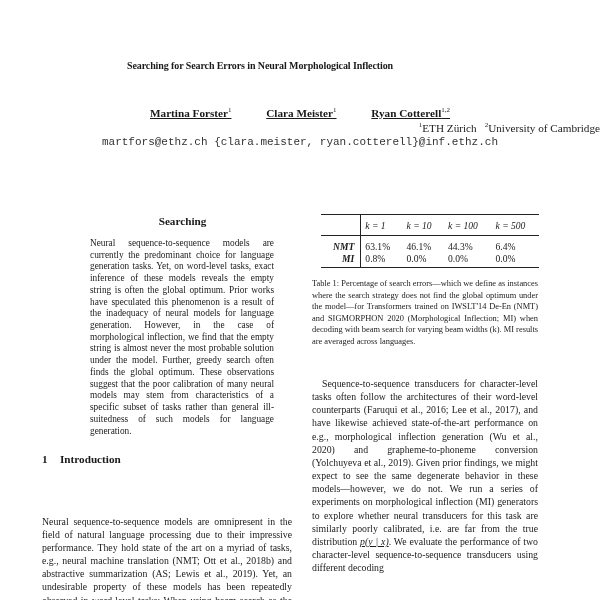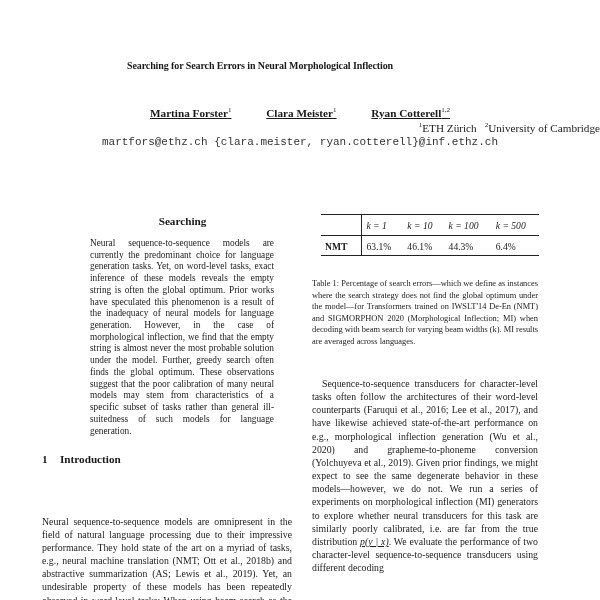--- a/index.html
+++ b/index.html
@@ -27,21 +27,21 @@
            font-size:9.8px; line-height:13.1px; text-align:justify;margin-top:39px; }
 
   .tbl { position:absolute; top:214px; left:312px; width:218px; border-collapse:collapse;
          font-size:9.6px;margin-left:9px; }
   .tbl th, .tbl td { padding:0 4px; height:12px; text-align:left; font-weight:normal; }
   .tbl thead tr { border-top:1.4px solid #222; border-bottom:1px solid #222; }
   .tbl thead th { height:20px; font-style:normal; }
   .tbl tbody tr:first-child td { padding-top:4px; }
   .tbl tbody tr:last-child td { padding-bottom:3px; }
   .tbl tbody { border-bottom:1.4px solid #222; }
-  .tbl .rowh { font-weight:bold; text-align:left; border-right:1px solid #222; padding-right:6px; }
+  .tbl .rowh { font-weight:bold; text-align:right; border-right:1px solid #222; padding-right:6px;font-style:italic; }
   .tbl .k { font-style:italic; }
   .caption { position:absolute; top:278px; left:312px; width:226px;
              font-size:8.4px; line-height:11.6px; text-align:justify; }
   .right-body { position:absolute; top:377px; left:312px; width:226px;
                 font-size:9.8px; line-height:13.15px; text-align:justify; }
   .right-body .ind { display:inline-block; width:10px; }
   .math { font-style:italic;text-decoration:underline; }
 </style>
 </head>
 <body>
@@ -79,18 +79,25 @@
     </tr>
   </thead>
   <tbody>
     <tr>
       <td class="rowh">NMT</td>
       <td>63.1%</td>
       <td>46.1%</td>
       <td>44.3%</td>
       <td>6.4%</td>
     </tr>
+    <tr>
+      <td class="rowh">MI</td>
+      <td>0.8%</td>
+      <td>0.0%</td>
+      <td>0.0%</td>
+      <td>0.0%</td>
+    </tr>
   </tbody>
 </table>
 
 <div class="caption">Table 1: Percentage of search errors—which we define as instances where the search strategy does not find the global optimum under the model—for Transformers trained on IWSLT'14 De-En (NMT) and SIGMORPHON 2020 (Morphological Inflection; MI) when decoding with beam search for varying beam widths (k). MI results are averaged across languages.</div>
 
 <div class="right-body"><span class="ind"></span><span>Sequence-to-sequence transducers for character-level tasks often follow the architectures of their word-level counterparts (Faruqui et al., 2016; Lee et al., 2017), and have likewise achieved state-of-the-art performance on e.g., morphological inflection generation (Wu et al., 2020) and grapheme-to-phoneme conversion (Yolchuyeva et al., 2019). Given prior findings, we might expect to see the same degenerate behavior in these models—however, we do not. We run a series of experiments on morphological inflection (MI) generators to explore whether neural transducers for this task are similarly poorly calibrated, i.e. are far from the true distribution</span> <span class="math">p(y | x)</span><span>. We evaluate the performance of two character-level sequence-to-sequence transducers using different decoding</span></div>
 
 </body></html>

